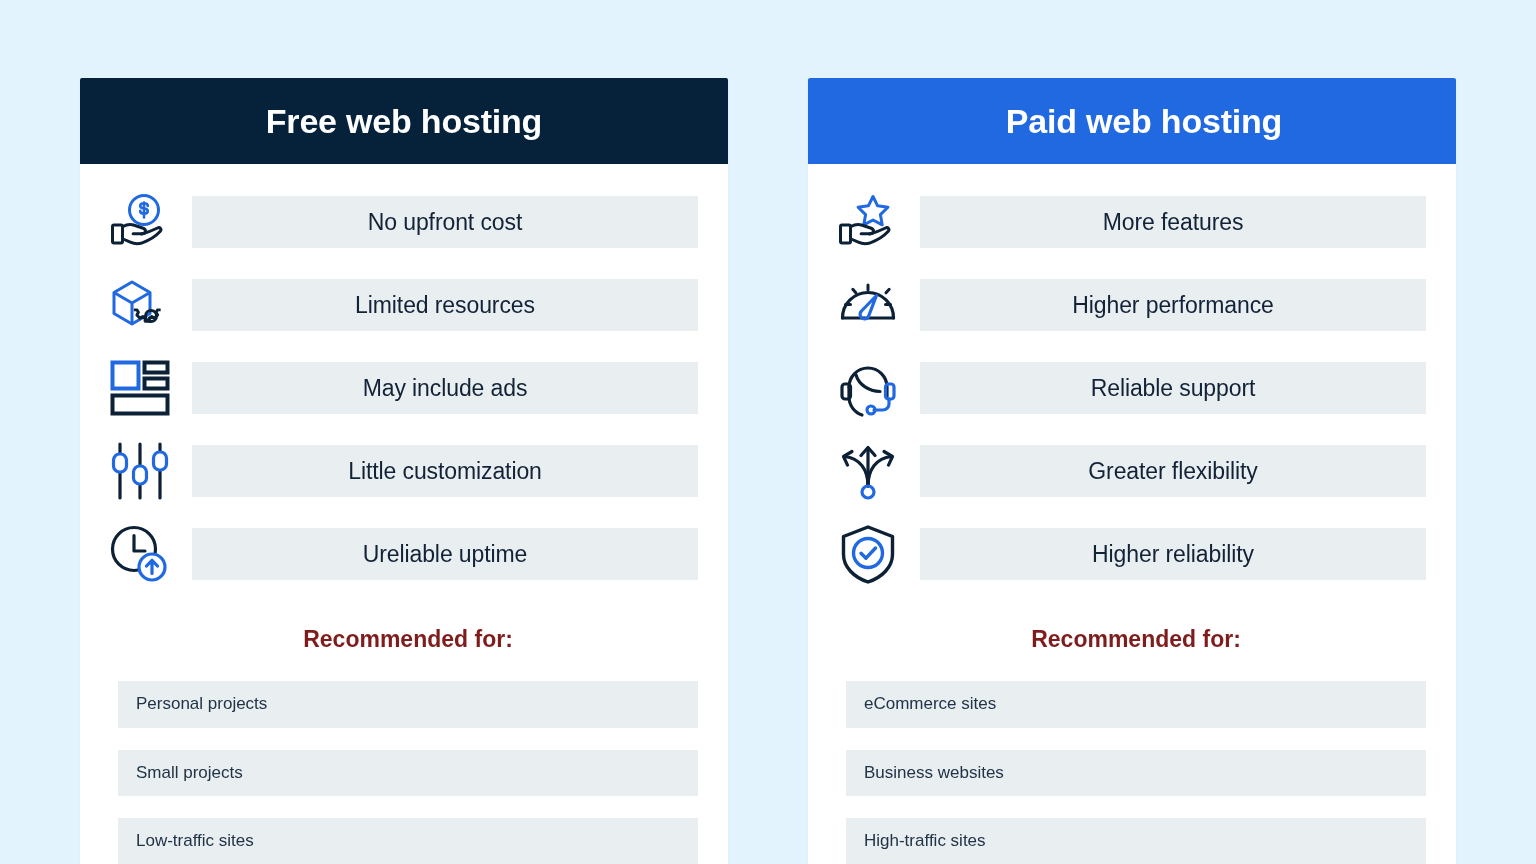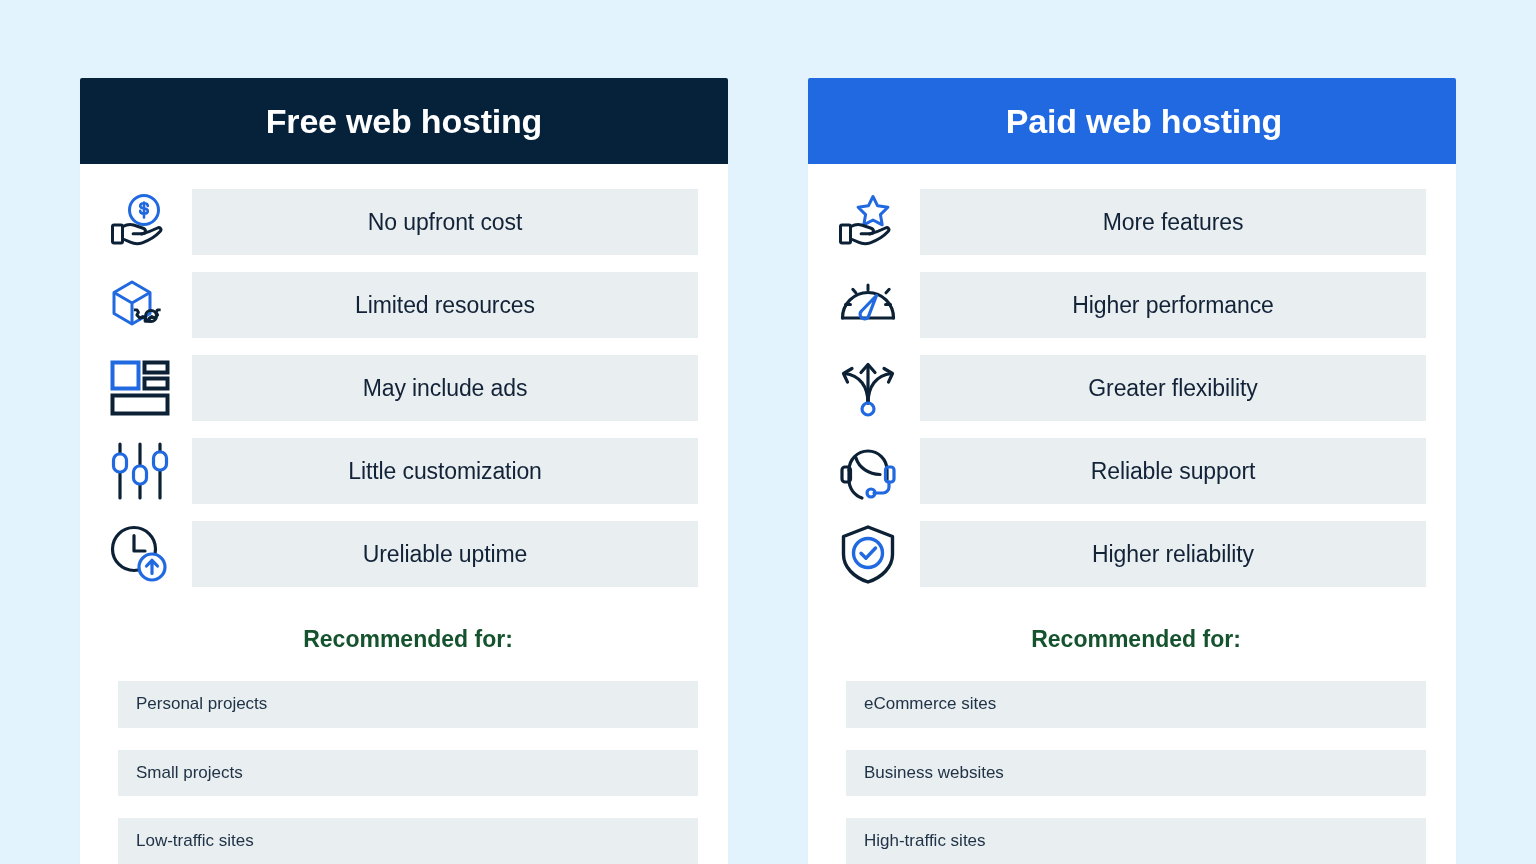--- a/index.html
+++ b/index.html
@@ -79,35 +79,35 @@
     height: 72px;
     display: flex;
     align-items: center;
     justify-content: center;
   }
 
   .feature-icon svg { display: block; }
 
   .feature-label {
     flex: 1 1 auto;
-    height: 66px;
+    height: 52px;
     background: #e9eef1;
     display: flex;
     align-items: center;
     justify-content: center;
     color: #122237;
     font-size: 23px;
     font-weight: 400;
     letter-spacing: -0.1px;
   }
 
   .reco-title {
     margin-top: 36px;
     text-align: center;
-    color: #14532d;
+    color: #7f1d1d;
     font-size: 23px;
     font-weight: 700;
     padding-left: 14px;
   }
 
   .tags {
     margin-top: 28px;
     display: flex;
     justify-content: center;
     gap: 22px;
@@ -238,55 +238,55 @@
         <div class="feature-row">
           <span class="feature-icon">
             <svg width="58" height="58" viewBox="0 0 58 58" fill="none">
               <path d="M3.5 42a25.5 25.5 0 1 1 51 0" stroke="#0d2136" stroke-width="3.2" stroke-linecap="round"></path>
               <path d="M3.5 42h51" stroke="#0d2136" stroke-width="3.2" stroke-linecap="round"></path>
               <path d="M29 9v5M13.8 13.3l3 3.5M47 16.8l3.2-3.5M6.5 28.5h5M46.5 28.5h5" stroke="#0d2136" stroke-width="3" stroke-linecap="round"></path>
               <path d="M37.5 19.5 22.5 35a4.6 4.6 0 1 0 6.6 6.4l8.4-21.9Z" stroke="#2069e0" stroke-width="3.2" stroke-linejoin="round"></path>
             </svg>
           </span>
           <div class="feature-label">Higher performance</div>
+        </div>
+
+        <div class="feature-row">
+          <span class="feature-icon">
+            <svg width="56" height="60" viewBox="0 0 56 60" fill="none">
+              <path d="M9 29a19 19 0 1 1 38 0v10" stroke="#0d2136" stroke-width="3.2" stroke-linecap="round"></path>
+              <path d="M9 29v10a19 19 0 0 0 13 18" stroke="#0d2136" stroke-width="3.2" stroke-linecap="round"></path>
+              <path d="M16 17c3 10 13 16 24 16.5" stroke="#0d2136" stroke-width="3.2" stroke-linecap="round"></path>
+              <rect x="2" y="26" width="8.5" height="15" rx="3" stroke="#0d2136" stroke-width="3.2"></rect>
+              <rect x="45.5" y="26" width="8.5" height="15" rx="3" stroke="#2069e0" stroke-width="3.2"></rect>
+              <path d="M49 41v5a6 6 0 0 1-6 6h-9" stroke="#2069e0" stroke-width="3.2" stroke-linecap="round"></path>
+              <circle cx="31" cy="52" r="4" stroke="#2069e0" stroke-width="3.2"></circle>
+            </svg>
+          </span>
+          <div class="feature-label">Reliable support</div>
         </div>
 
         <div class="feature-row">
           <span class="feature-icon">
             <svg width="60" height="58" viewBox="0 0 60 58" fill="none">
               <path d="M30 44V6" stroke="#0d2136" stroke-width="3.2" stroke-linecap="round"></path>
               <path d="M23 13.5 30 5.5l7 8" stroke="#0d2136" stroke-width="3.2" stroke-linecap="round" stroke-linejoin="round"></path>
               <path d="M30 44C30 28 22 16 6.5 14.5" stroke="#0d2136" stroke-width="3.2" stroke-linecap="round"></path>
               <path d="M14 9.5 5.5 14.5l4 8.6" stroke="#0d2136" stroke-width="3.2" stroke-linecap="round" stroke-linejoin="round"></path>
               <path d="M30 44c0-16 8-28 23.5-29.5" stroke="#0d2136" stroke-width="3.2" stroke-linecap="round"></path>
               <path d="M46 9.5l8.5 5-4 8.6" stroke="#0d2136" stroke-width="3.2" stroke-linecap="round" stroke-linejoin="round"></path>
               <circle cx="30" cy="50" r="6" stroke="#2069e0" stroke-width="3.2"></circle>
             </svg>
           </span>
           <div class="feature-label">Greater flexibility</div>
         </div>
 
         <div class="feature-row">
           <span class="feature-icon">
             <svg width="56" height="60" viewBox="0 0 56 60" fill="none">
-              <path d="M9 29a19 19 0 1 1 38 0v10" stroke="#0d2136" stroke-width="3.2" stroke-linecap="round"></path>
-              <path d="M9 29v10a19 19 0 0 0 13 18" stroke="#0d2136" stroke-width="3.2" stroke-linecap="round"></path>
-              <path d="M16 17c3 10 13 16 24 16.5" stroke="#0d2136" stroke-width="3.2" stroke-linecap="round"></path>
-              <rect x="2" y="26" width="8.5" height="15" rx="3" stroke="#0d2136" stroke-width="3.2"></rect>
-              <rect x="45.5" y="26" width="8.5" height="15" rx="3" stroke="#2069e0" stroke-width="3.2"></rect>
-              <path d="M49 41v5a6 6 0 0 1-6 6h-9" stroke="#2069e0" stroke-width="3.2" stroke-linecap="round"></path>
-              <circle cx="31" cy="52" r="4" stroke="#2069e0" stroke-width="3.2"></circle>
-            </svg>
-          </span>
-          <div class="feature-label">Reliable support</div>
-        </div>
-
-        <div class="feature-row">
-          <span class="feature-icon">
-            <svg width="56" height="60" viewBox="0 0 56 60" fill="none">
               <path d="M28 3 3.5 12.5v18C3.5 43 14 53.5 28 58c14-4.5 24.5-15 24.5-27.5v-18L28 3Z" stroke="#0d2136" stroke-width="3.4" stroke-linejoin="round"></path>
               <circle cx="28" cy="29" r="14.5" stroke="#2069e0" stroke-width="3.4"></circle>
               <path d="m21 29.2 5 5L35.5 24" stroke="#2069e0" stroke-width="3.4" stroke-linecap="round" stroke-linejoin="round"></path>
             </svg>
           </span>
           <div class="feature-label">Higher reliability</div>
         </div>
 
       </div>
 

